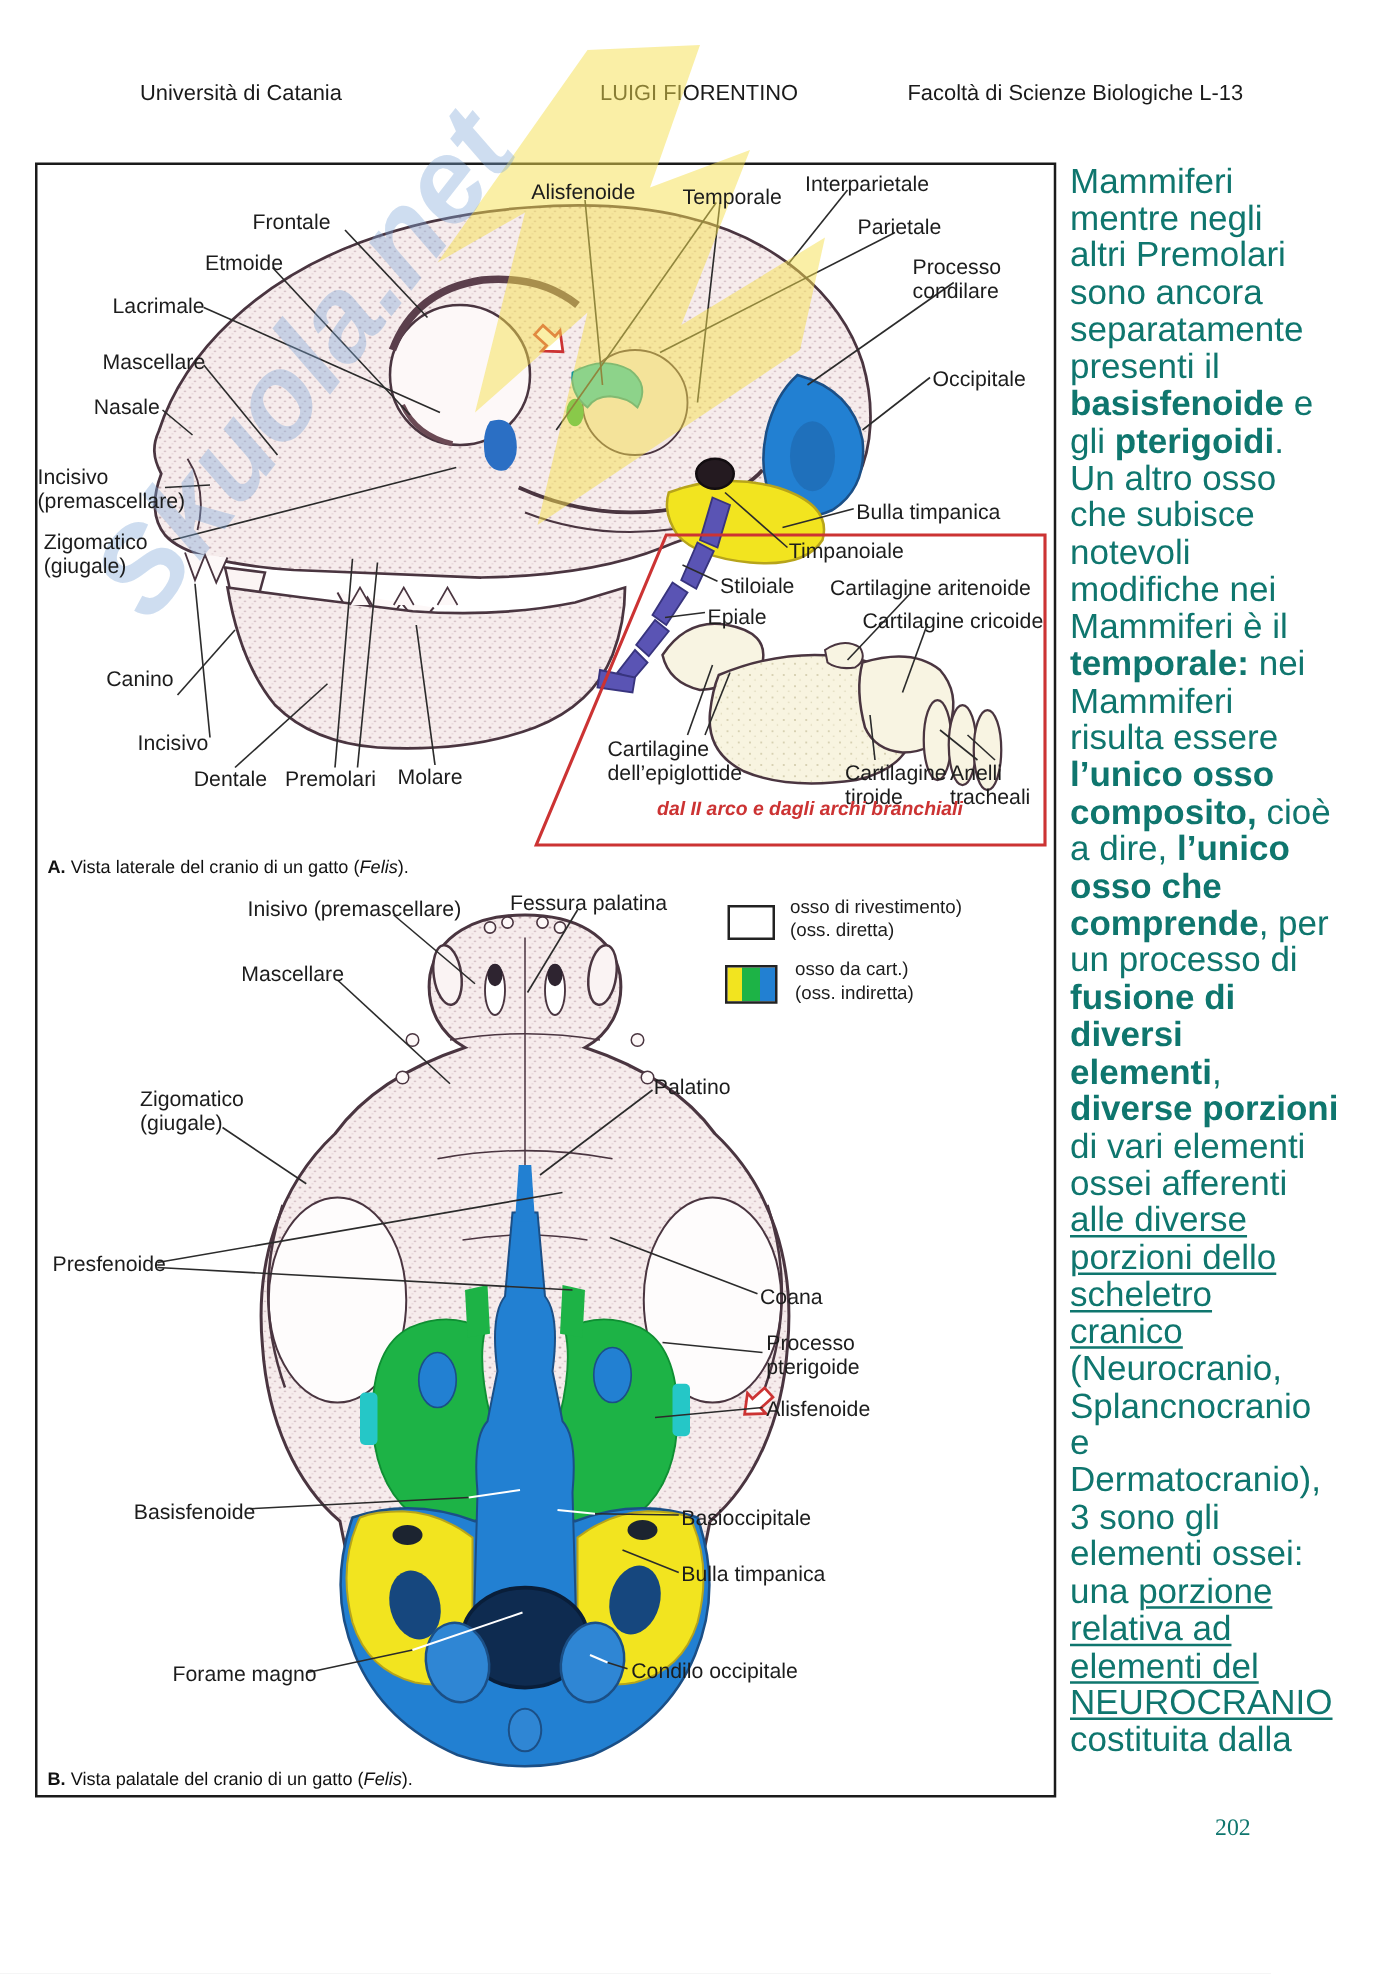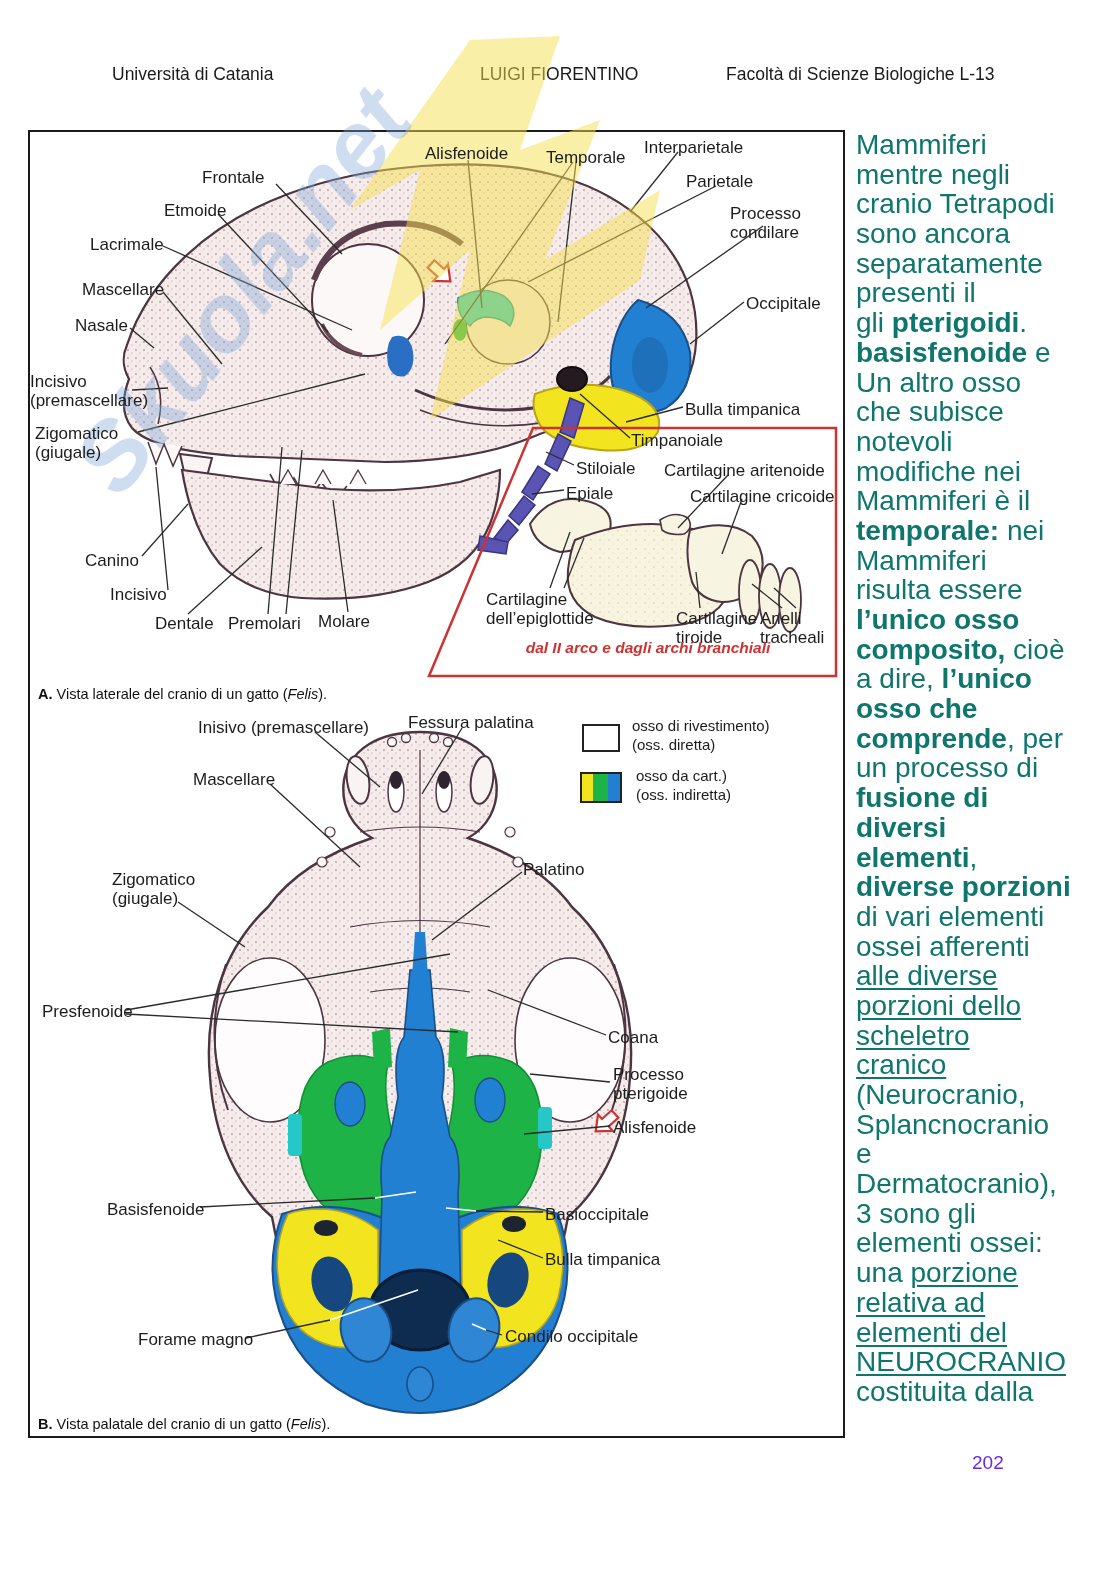--- a/index.html
+++ b/index.html
@@ -25,21 +25,21 @@
   #leg-sw1{left:552px;top:592px;width:38px;height:28px;background:#fff;}
   #leg-sw2{left:550px;top:640px;width:42px;height:31px;
            background:linear-gradient(90deg,var(--c-yellow) 0 30%,var(--c-green) 30% 68%,var(--c-blue) 68% 100%);}
   #leg-tx1{left:602px;top:585px;} #leg-tx2{left:606px;top:635px;}
   
   #sidebar{position:absolute;left:856px;top:130px;width:256px;z-index:2;
            font-size:28px;color:#0f766e;}
   .sb-line{height:29.7px;line-height:29.7px;white-space:nowrap;}
   .sb-line .b{font-weight:bold;}
   .sb-line .u{text-decoration:underline;text-underline-offset:3px;text-decoration-thickness:1.5px;}
-  #page-number{position:absolute;left:972px;top:1452px;font-size:19px;color:#6d28d9;}
+  #page-number{position:absolute;left:972px;top:1452px;font-size:19px;color:#0f766e;font-family:Liberation Serif, serif;}
   svg text{font-family:"Liberation Sans",sans-serif;}
 </style>
 </head>
 <body>
 
 <div id="page">
 
   <div class="hdr" id="hdr-left">Università di Catania</div>
   <div class="hdr" id="hdr-center">LUIGI FIORENTINO</div>
   <div class="hdr" id="hdr-right">Facoltà di Scienze Biologiche L-13</div>
@@ -254,21 +254,21 @@
 
     <div class="lbl" style="left:172px;top:36px">Frontale</div>
     <div class="lbl" style="left:134px;top:69px">Etmoide</div>
     <div class="lbl" style="left:60px;top:103px">Lacrimale</div>
     <div class="lbl" style="left:52px;top:148px">Mascellare</div>
     <div class="lbl" style="left:45px;top:184px">Nasale</div>
     <div class="lbl" style="left:0px;top:240px">Incisivo
 (premascellare)</div>
     <div class="lbl" style="left:5px;top:292px">Zigomatico
 (giugale)</div>
-    <div class="lbl" style="left:55px;top:419px">Canino</div>
+    <div class="lbl" style="left:55px;top:402px">Canino</div>
     <div class="lbl" style="left:80px;top:453px">Incisivo</div>
     <div class="lbl" style="left:125px;top:482px">Dentale</div>
     <div class="lbl" style="left:198px;top:482px">Premolari</div>
     <div class="lbl" style="left:288px;top:480px">Molare</div>
     <div class="lbl" style="left:395px;top:12px">Alisfenoide</div>
     <div class="lbl" style="left:516px;top:16px">Temporale</div>
     <div class="lbl" style="left:614px;top:6px">Interparietale</div>
     <div class="lbl" style="left:656px;top:40px">Parietale</div>
     <div class="lbl" style="left:700px;top:72px">Processo
 condilare</div>
@@ -318,26 +318,26 @@
     <div class="lbl" style="left:108px;top:1198px">Forame magno</div>
     <div class="lbl" style="left:475px;top:1195px">Condilo occipitale</div>
     <div class="cap" style="left:8px;top:1284px">
       <span class="b">B.</span><span> Vista palatale del cranio di un gatto (</span><span class="i">Felis</span><span>).</span>
     </div>
   </div>
 
   <div id="sidebar">
       <div class="sb-line"><span>Mammiferi</span></div>
       <div class="sb-line"><span>mentre negli</span></div>
-      <div class="sb-line"><span>cranio Tetrapodi</span></div>
+      <div class="sb-line"><span>altri Premolari</span></div>
       <div class="sb-line"><span>sono ancora</span></div>
       <div class="sb-line"><span>separatamente</span></div>
       <div class="sb-line"><span>presenti il</span></div>
+      <div class="sb-line"><span class="b">basisfenoide</span><span> e</span></div>
       <div class="sb-line"><span>gli </span><span class="b">pterigoidi</span><span>.</span></div>
-      <div class="sb-line"><span class="b">basisfenoide</span><span> e</span></div>
       <div class="sb-line"><span>Un altro osso</span></div>
       <div class="sb-line"><span>che subisce</span></div>
       <div class="sb-line"><span>notevoli</span></div>
       <div class="sb-line"><span>modifiche nei</span></div>
       <div class="sb-line"><span>Mammiferi è il</span></div>
       <div class="sb-line"><span class="b">temporale:</span><span> nei</span></div>
       <div class="sb-line"><span>Mammiferi</span></div>
       <div class="sb-line"><span>risulta essere</span></div>
       <div class="sb-line"><span class="b">l’unico osso</span></div>
       <div class="sb-line"><span class="b">composito,</span><span> cioè</span></div>

